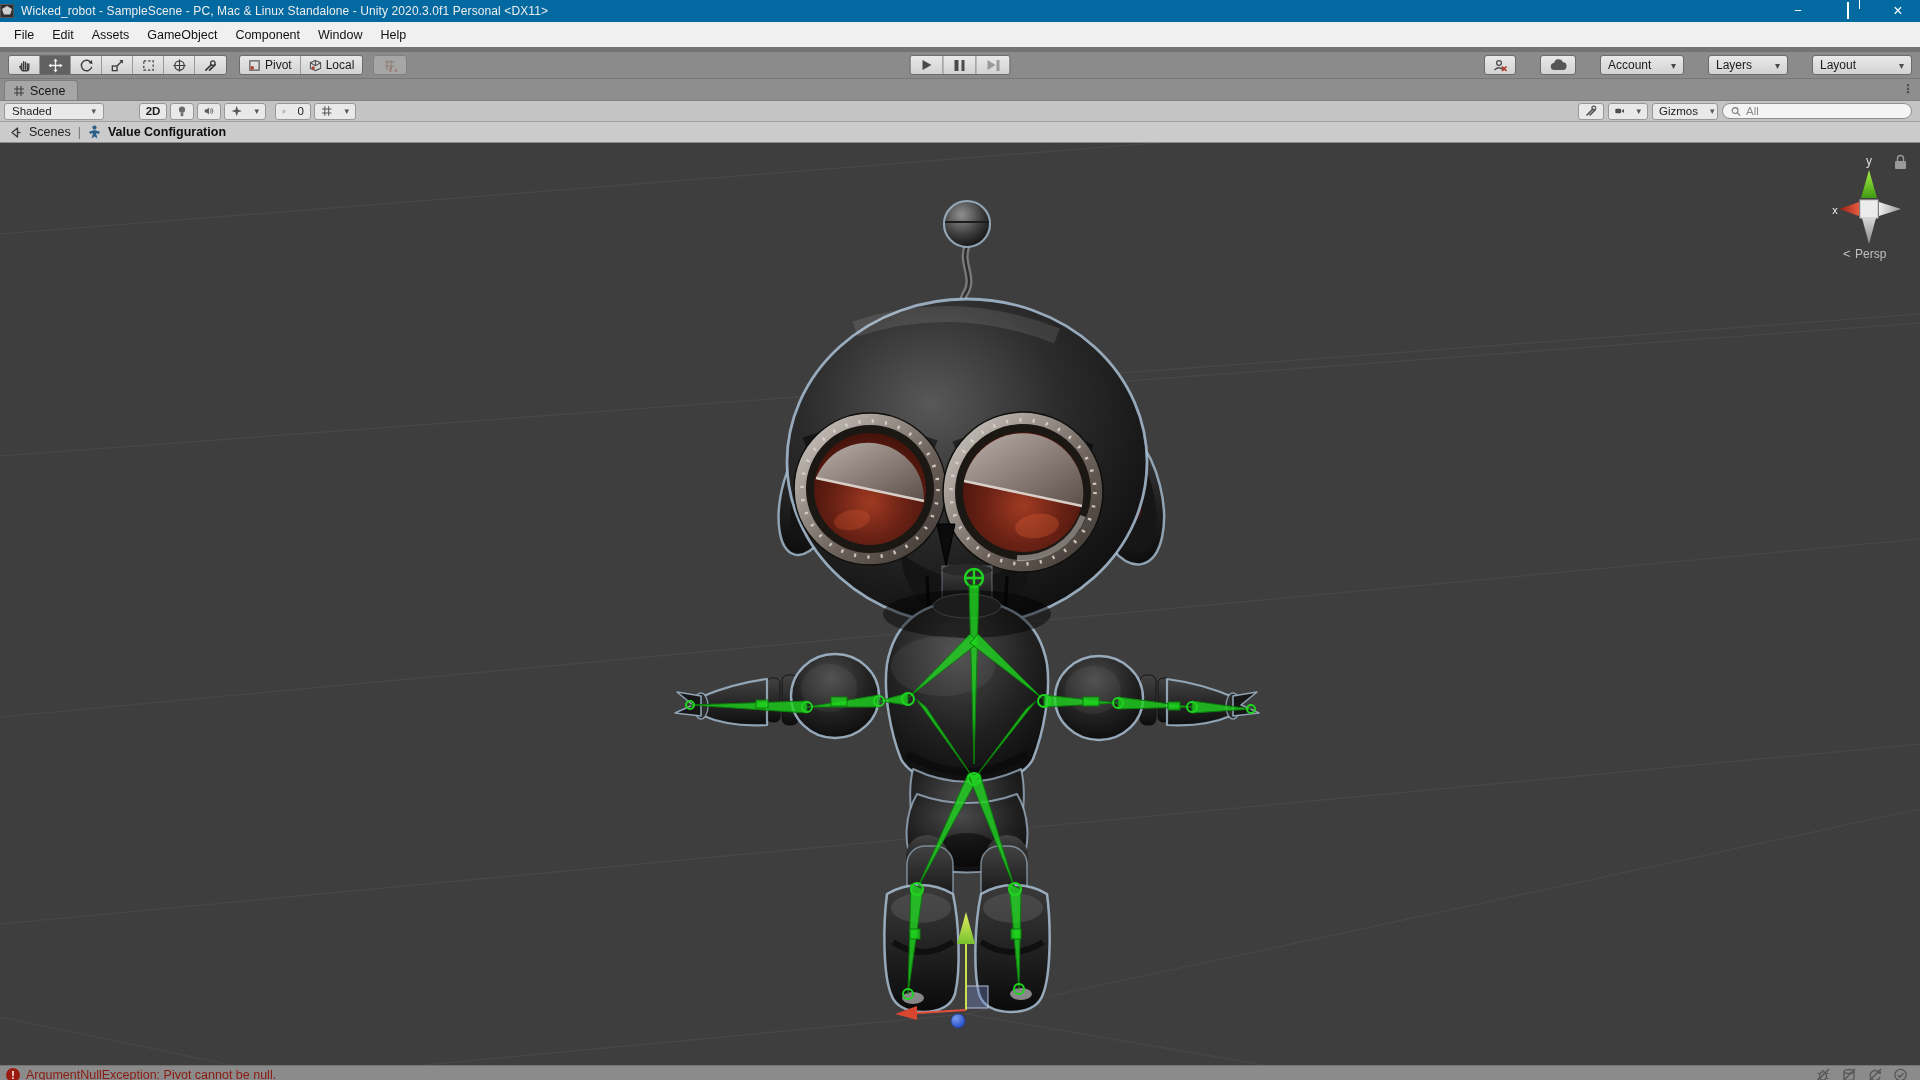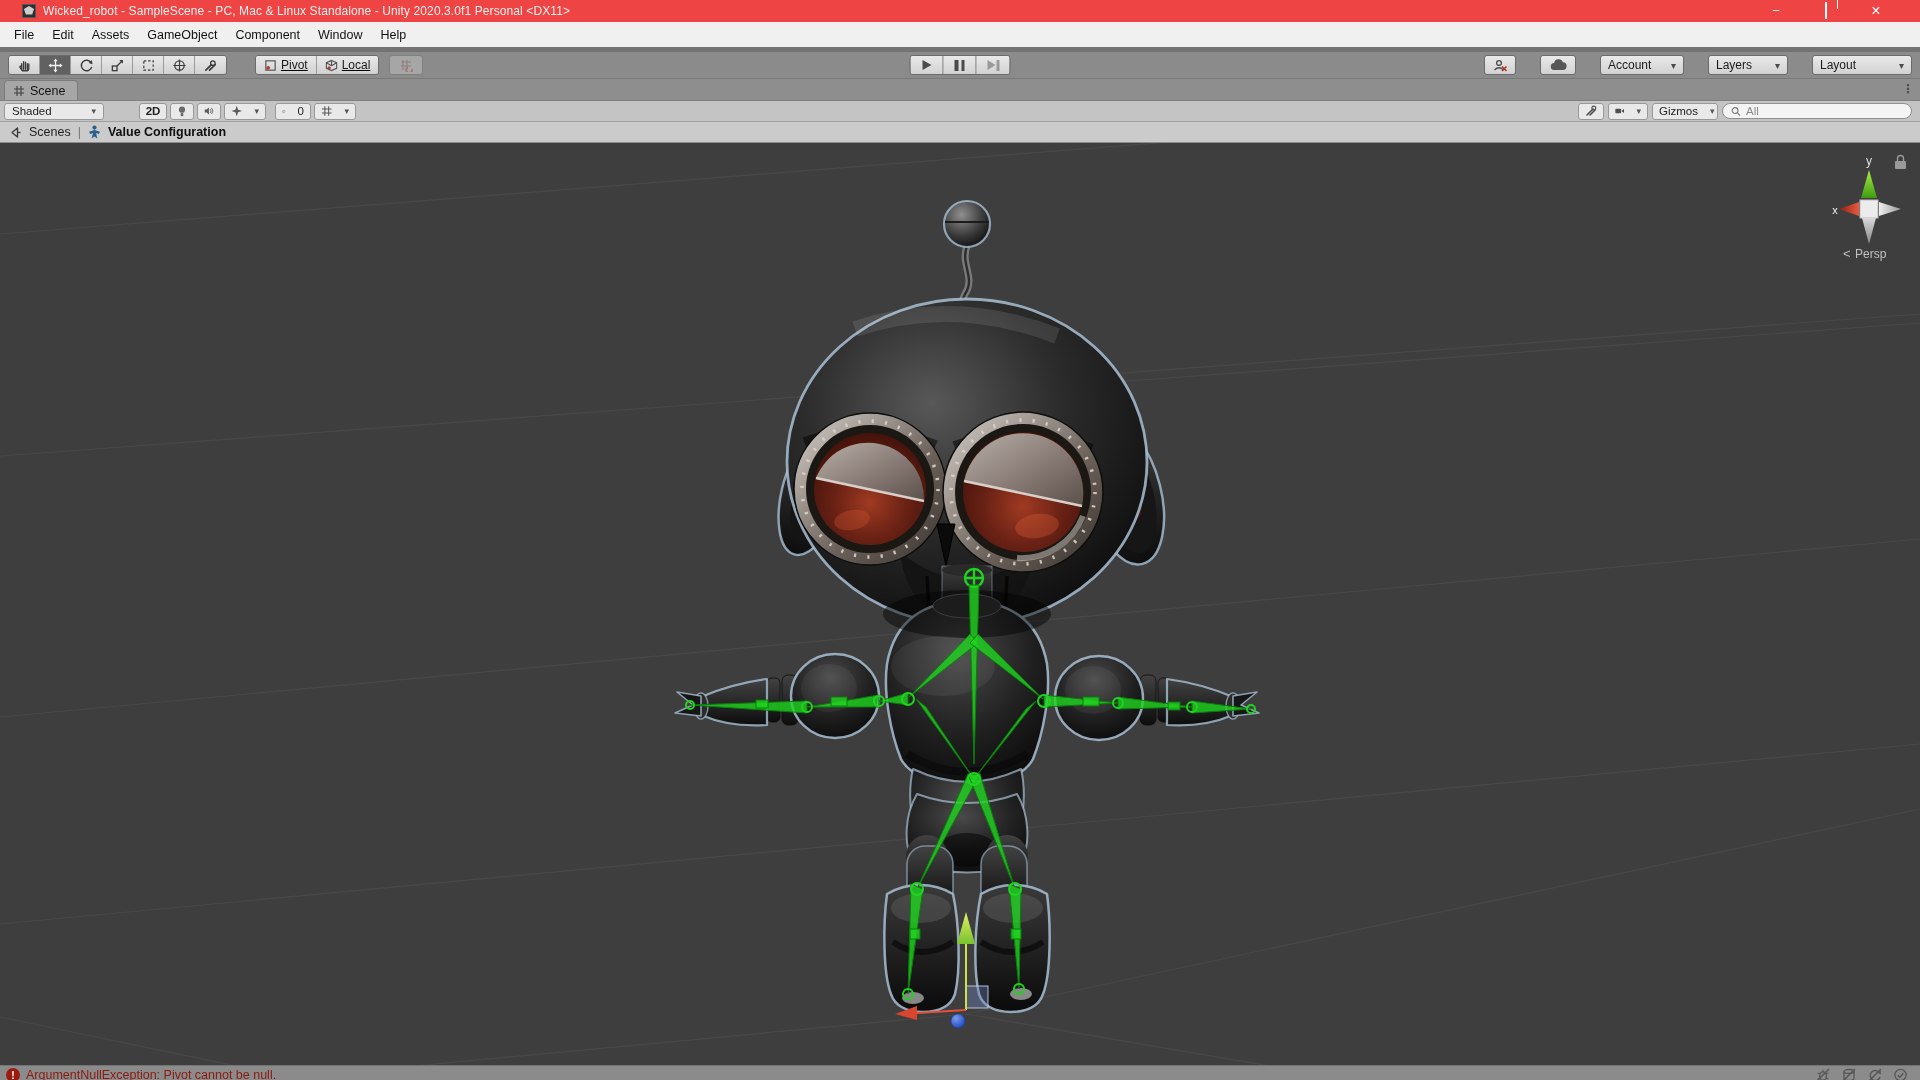--- a/index.html
+++ b/index.html
@@ -1,20 +1,20 @@
 <!DOCTYPE html>
 <html><head>
 <meta charset="utf-8">
 <style>
   * { margin:0; padding:0; box-sizing:border-box; }
   html,body { width:1920px; height:1080px; overflow:hidden; background:#3e3e3e;
     font-family:"Liberation Sans","DejaVu Sans",sans-serif; -webkit-font-smoothing:antialiased; }
 
   
-  .titlebar { height:22px; background:#ef4444; color:#eee; display:flex; align-items:center; padding:0 22px; }
+  .titlebar { height:22px; background:#0369a1; color:#eee; display:flex; align-items:center; padding:0 0; }
   .win-icon { width:14px; height:14px; background:#2f2f2f; border:1px solid #555; margin-right:7px;
     display:flex; align-items:center; justify-content:center; }
   .win-icon svg { display:block; }
   .titlebar .title { font-size:12px; letter-spacing:.1px; }
   .win-controls { margin-left:auto; display:flex; align-items:center; gap:30px; padding-right:12px; }
   .win-btn { color:#fff; font-size:13px; width:20px; text-align:center; cursor:default; line-height:20px;}
   .restore-glyph { width:9px; height:9px; border:1.2px solid #fff; position:relative; margin:0 auto; }
   .restore-glyph::before { content:""; position:absolute; left:2px; top:-4px; width:9px; height:9px;
     border:1.2px solid #fff; border-bottom:none; border-left:none; }
 
@@ -170,21 +170,21 @@
       </svg>
     </div>
     <div class="tbtn">
       <svg width="15" height="15" viewBox="0 0 16 16">
         <path d="M3,13 L9,7 M7,13 L13,7" stroke="#3c3c3c" stroke-width="1.8" stroke-linecap="round"></path>
         <circle cx="10.5" cy="5.5" r="2.4" fill="none" stroke="#3c3c3c" stroke-width="1.4"></circle>
       </svg>
     </div>
   </div>
 
-  <div class="tgroup" style="margin-left:28px;text-decoration:underline;">
+  <div class="tgroup" style="margin-left:12px;">
     <div class="labelbtn">
       <svg width="13" height="13" viewBox="0 0 14 14">
         <rect x="2" y="2" width="10" height="10" fill="none" stroke="#555" stroke-width="1.3"></rect>
         <circle cx="4.5" cy="9.5" r="2" fill="#b04030"></circle>
       </svg>
       <span>Pivot</span>
     </div>
     <div class="labelbtn">
       <svg width="13" height="13" viewBox="0 0 14 14">
         <path d="M7,1.5 12.5,4 12.5,10 7,12.5 1.5,10 1.5,4 Z M7,1.5 V7.3 M1.5,4 7,7.3 M12.5,4 7,7.3" fill="none" stroke="#555" stroke-width="1.2"></path>

